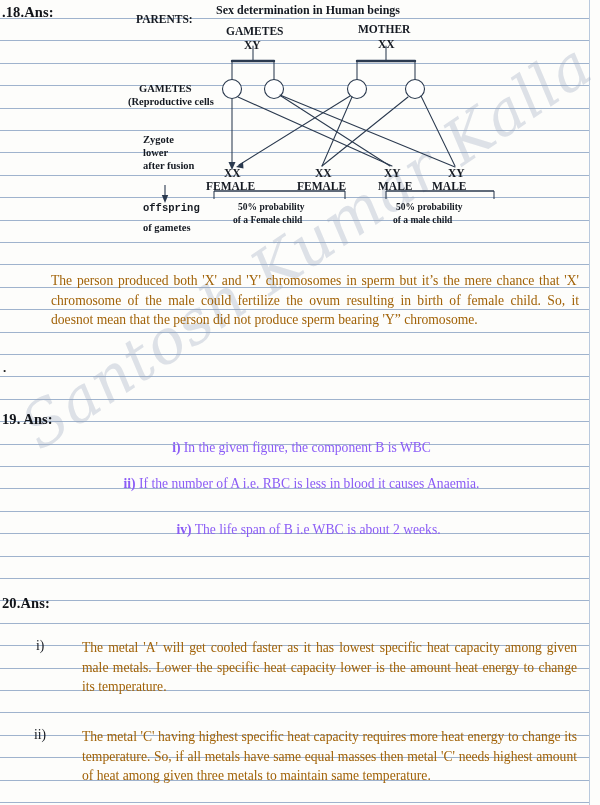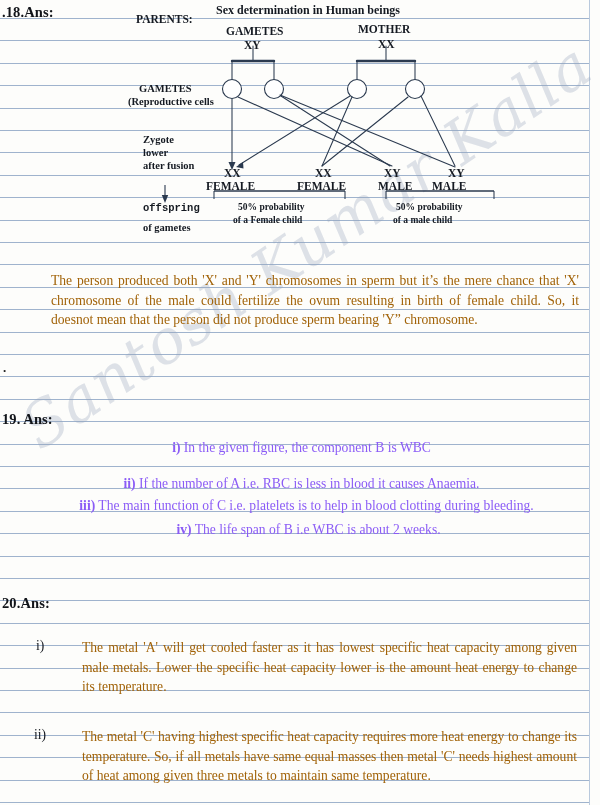--- a/index.html
+++ b/index.html
@@ -273,23 +273,20 @@
     <div class="abs dot-mark" style="left:3px; top:360px;">.</div>
 
     <div class="abs q-head" style="left:2px; top:411px;">19. Ans:</div>
 
     <div class="sub-item" style="left:29px; top:438px; width:545px;">
       <b>i)</b><span> In the given figure, the component B is WBC</span>
     </div>
     <div class="sub-item" style="left:29px; top:474px; width:545px;">
       <b>ii)</b><span> If the number of A i.e. RBC is less in blood it causes Anaemia.</span>
     </div>
-    <div class="sub-item" style="left:29px; top:496px; width:555px;">
-      <b>iii)</b><span> The main function of C i.e. platelets is to help in blood clotting during bleeding.</span>
-    </div>
     <div class="sub-item" style="left:36px; top:520px; width:545px;">
       <b>iv)</b><span> The life span of B i.e WBC is about 2 weeks.</span>
     </div>
 
     <div class="abs q-head" style="left:2px; top:595px;">20.Ans:</div>
 
     <div class="roman-label" style="left:36px; top:638px;">i)</div>
     <div class="para para-j" style="left:82px; top:638px; width:495px;">The metal 'A' will get cooled faster as it has lowest specific heat capacity among given male metals. Lower the specific heat capacity lower is the amount heat energy to change its temperature.</div>
 
     <div class="roman-label" style="left:34px; top:727px;">ii)</div>

